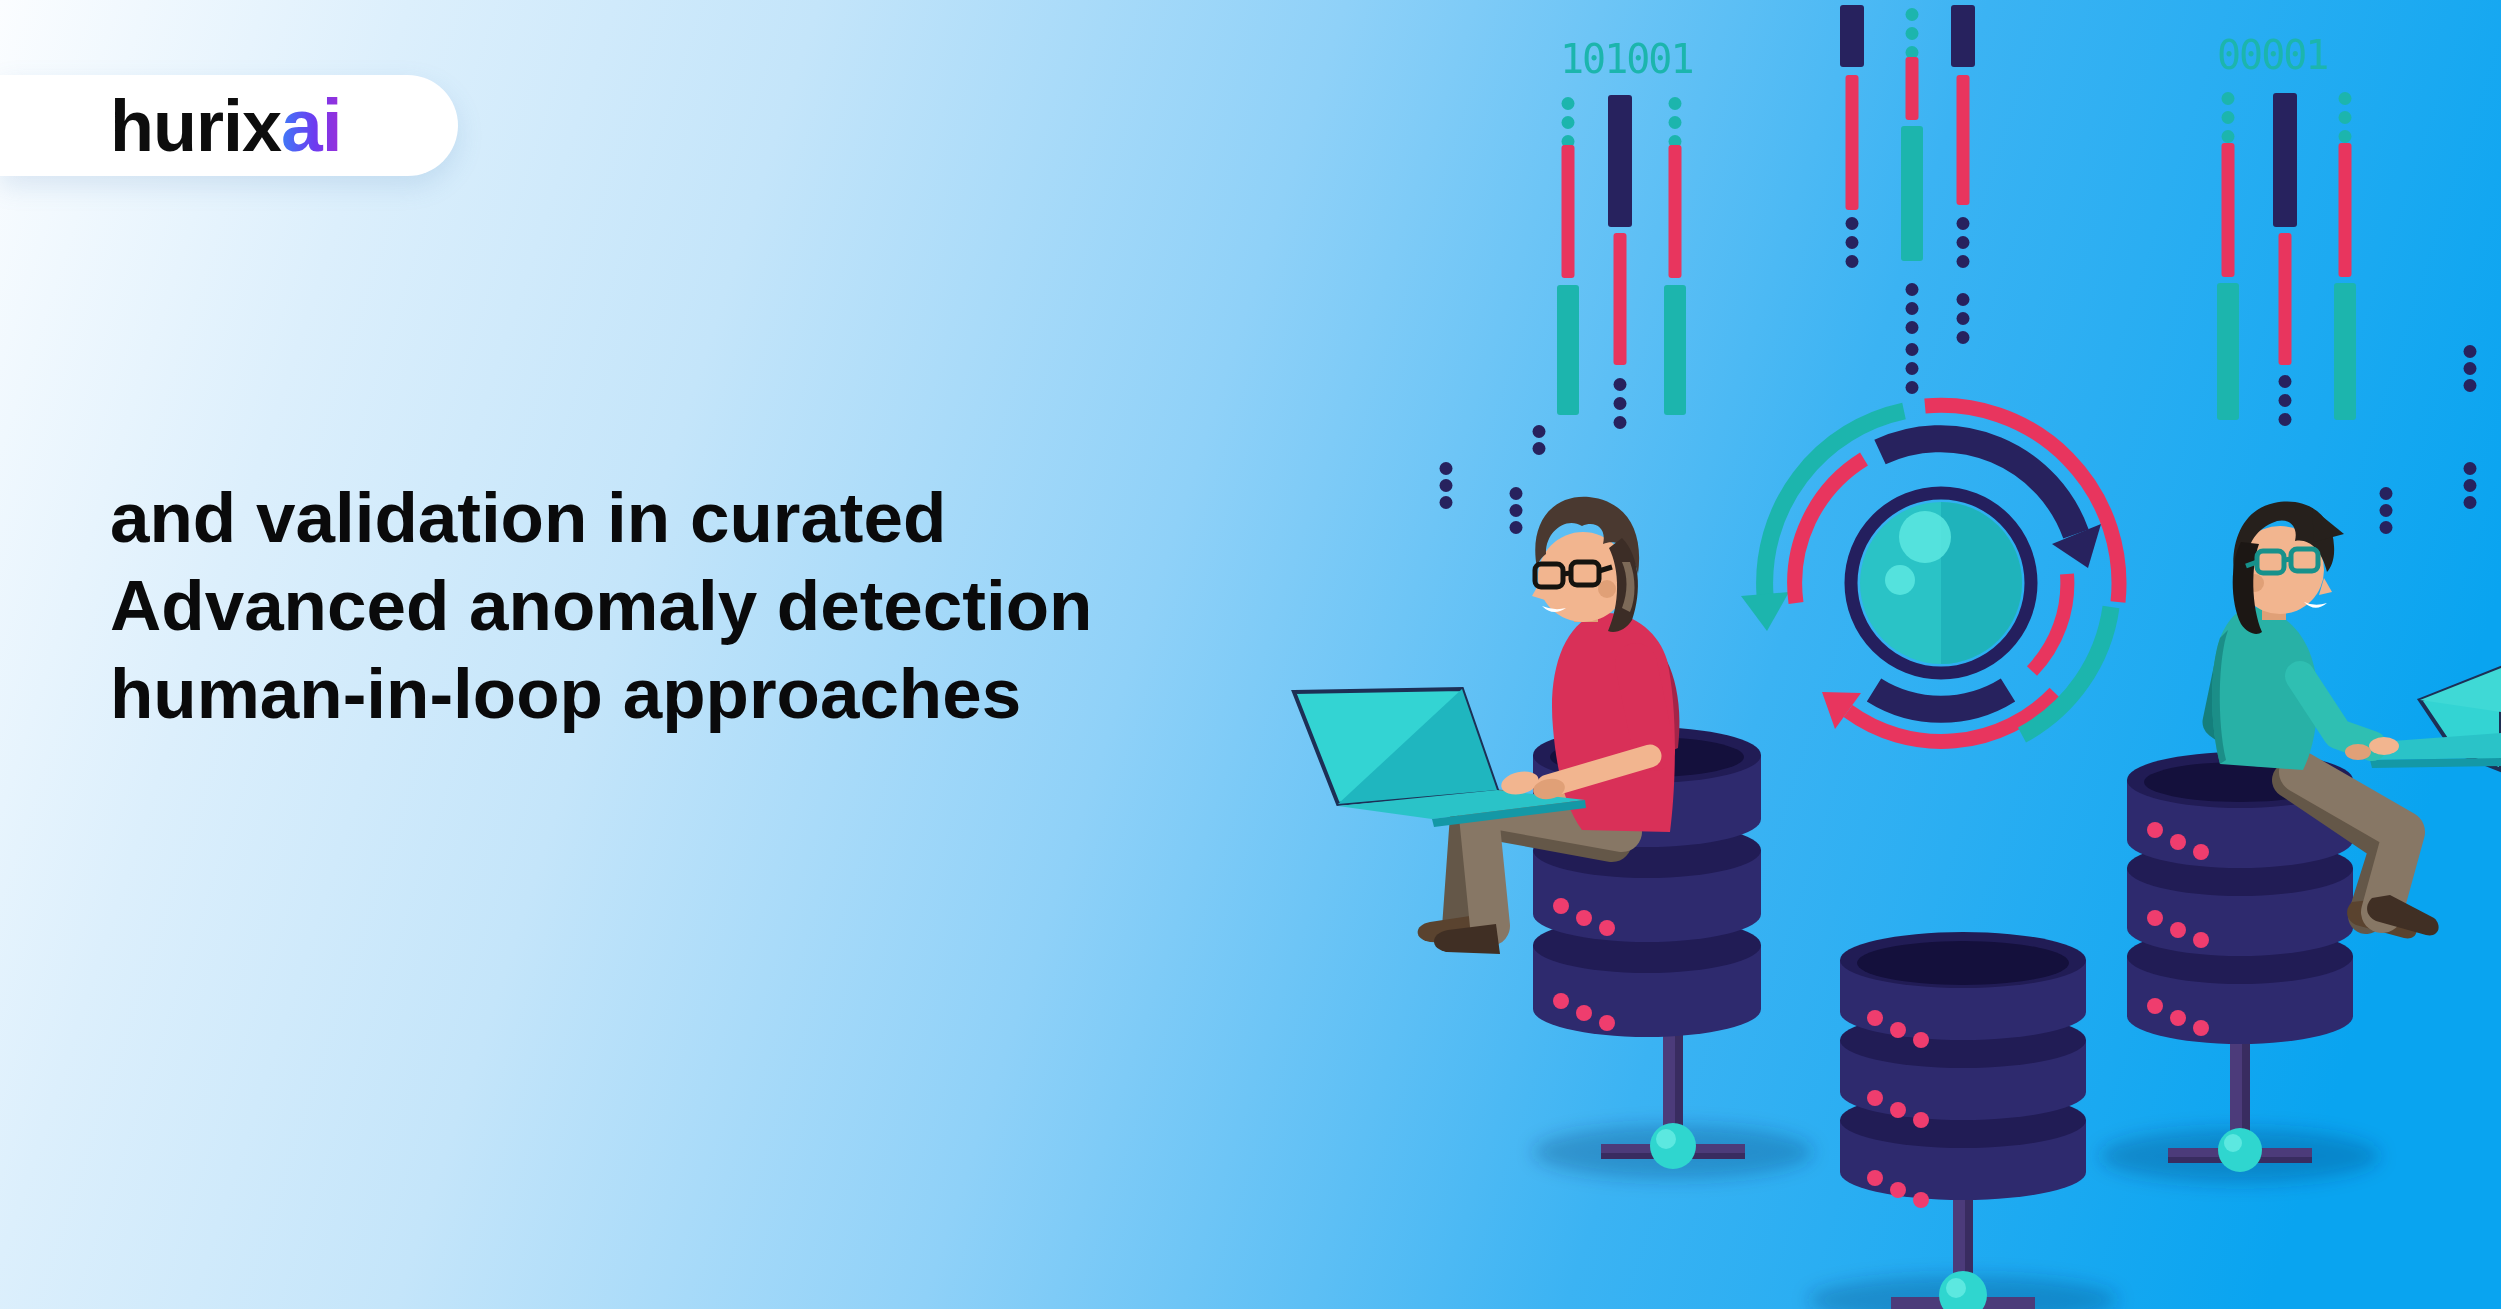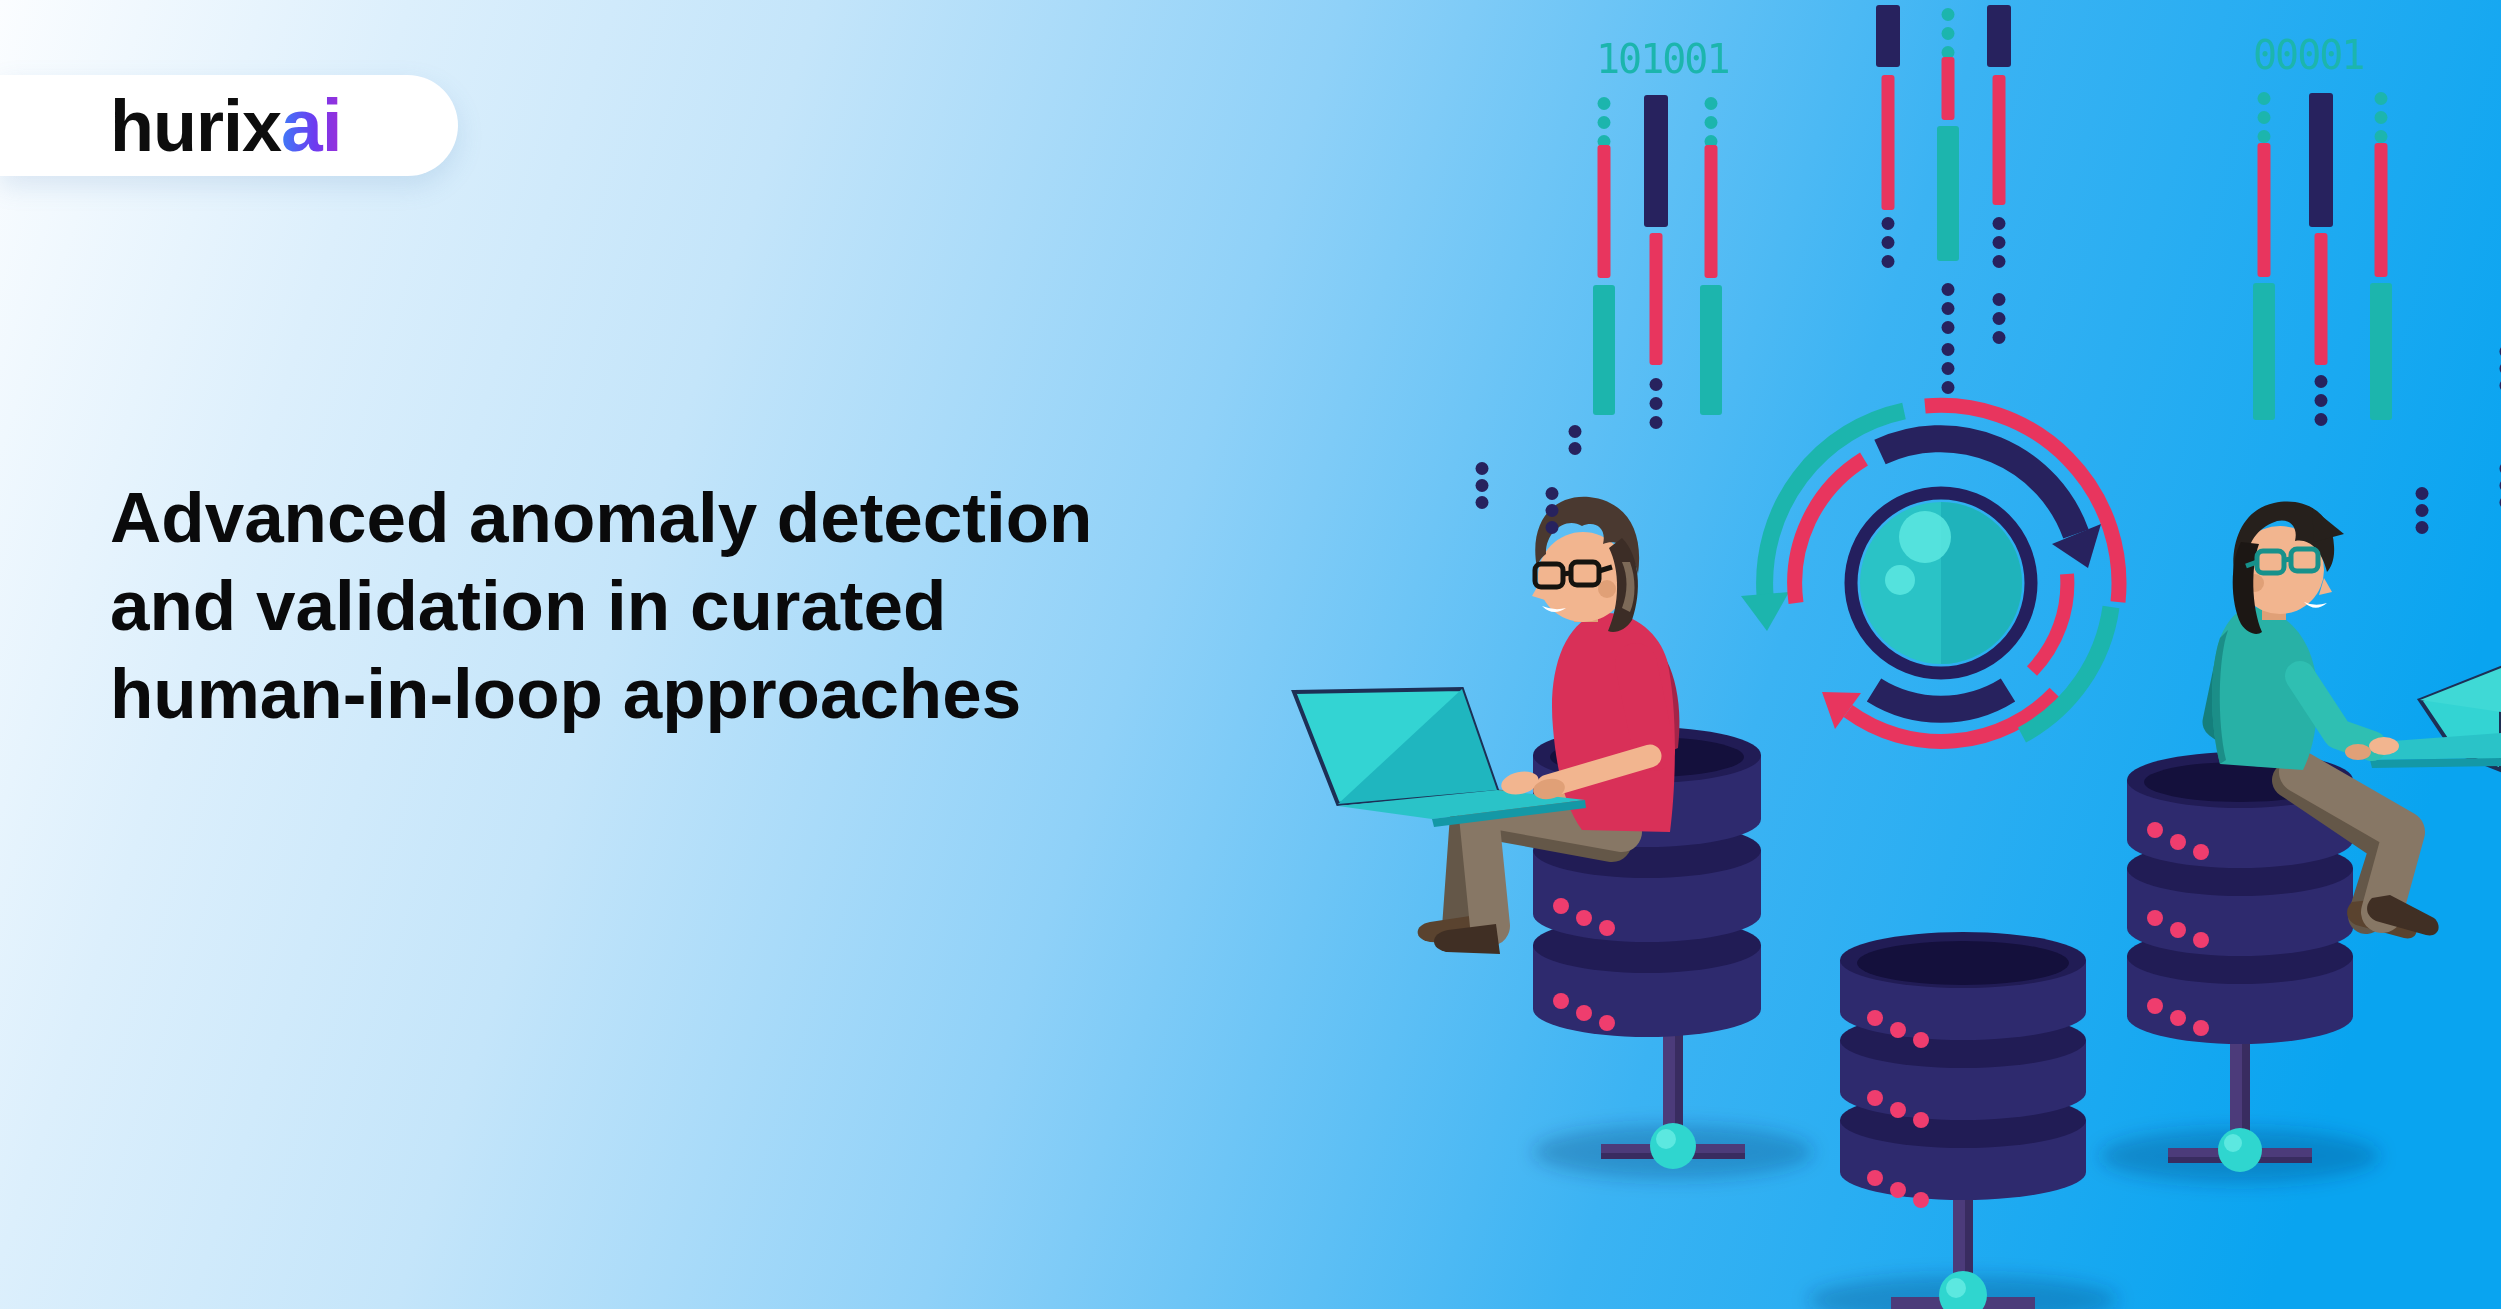--- a/index.html
+++ b/index.html
@@ -40,21 +40,21 @@
     }
   }
   
   .headline{
     position:absolute;left:110px;top:474px;margin:0;
     font-size:71px;line-height:88px;font-weight:700;
     letter-spacing:0;color:var(--headline-text);
   }
   .headline span{display:block;}
   
-  .streams{position:absolute;inset:0;margin-left:36px;}
+  .streams{position:absolute;inset:0;}
   .binary-label{
     position:absolute;
     font-family:"DejaVu Sans Mono","Liberation Mono",monospace;
     font-size:40px;letter-spacing:-2px;font-weight:400;
     color:var(--teal);
   }
   .bar{position:absolute;transform:translateX(-50%);border-radius:3px;}
   .bar.pink{width:13px;background:var(--pink);}
   .bar.teal{width:22px;background:var(--teal);}
   .bar.navy{width:24px;background:var(--navy);}
@@ -68,22 +68,22 @@
 <body>
 
 <div class="banner">
 
   <div class="logo-pill">
     <span class="brand">hurix</span>
       <span class="brand-ai">ai</span>
   </div>
 
   <h1 class="headline">
+    <span>and validation in curated</span>
     <span>Advanced anomaly detection</span>
-    <span>and validation in curated</span>
     <span>human-in-loop approaches</span>
   </h1>
 
   <svg class="illustration" viewBox="0 0 2501 1309" xmlns="http://www.w3.org/2000/svg">
     <defs>
       <filter id="soft" x="-60%" y="-60%" width="220%" height="220%">
           <feGaussianBlur stdDeviation="9"></feGaussianBlur>
         </filter>
     </defs>
 

